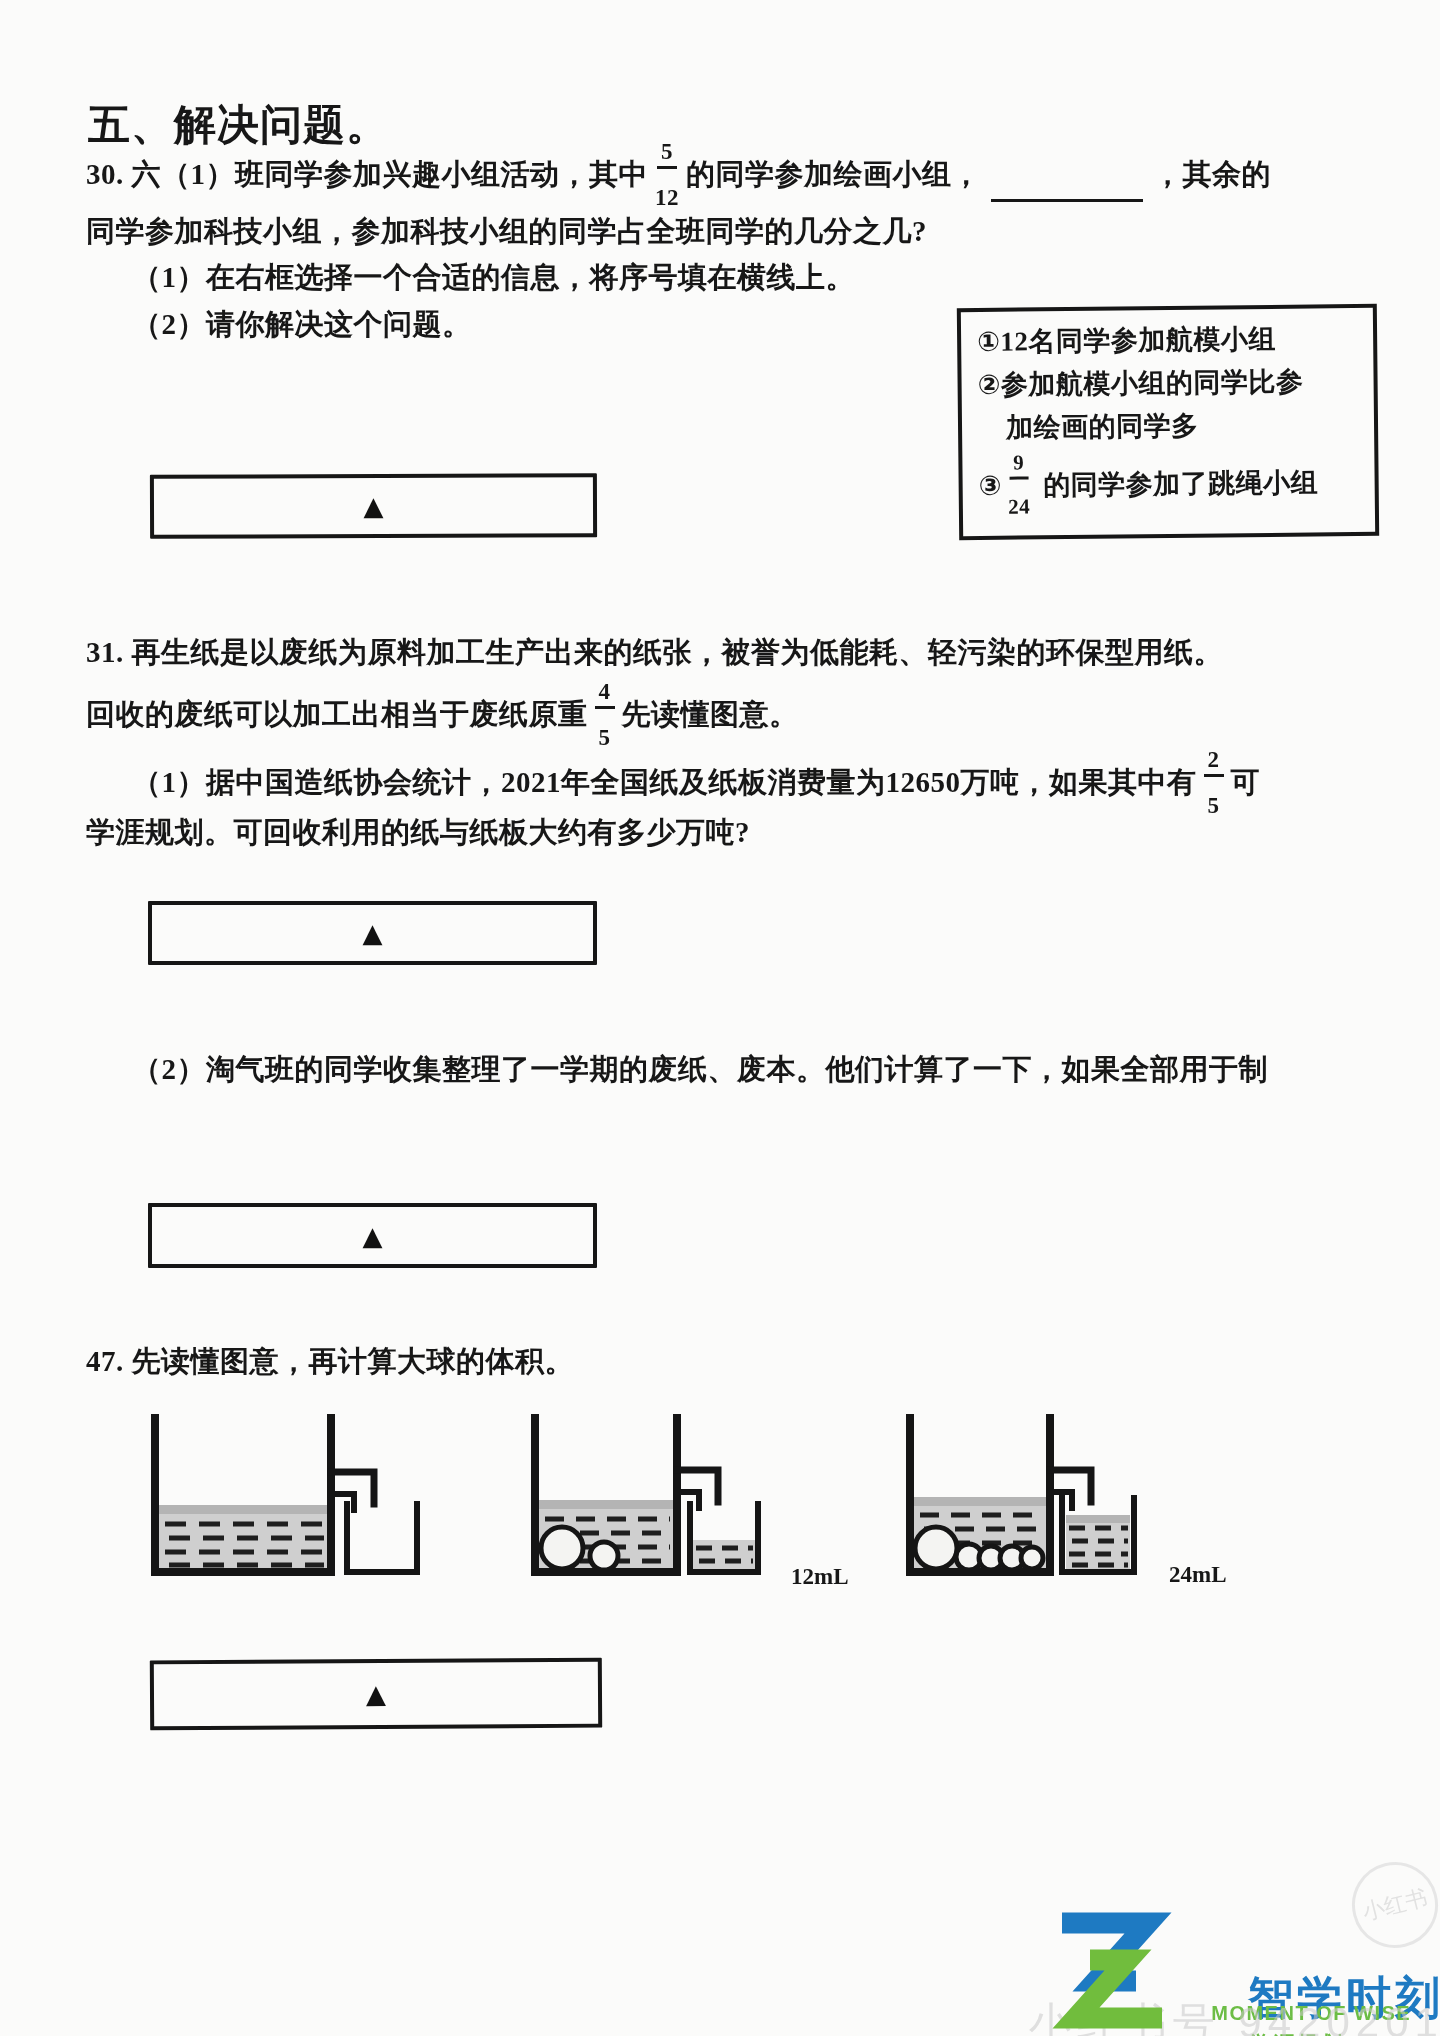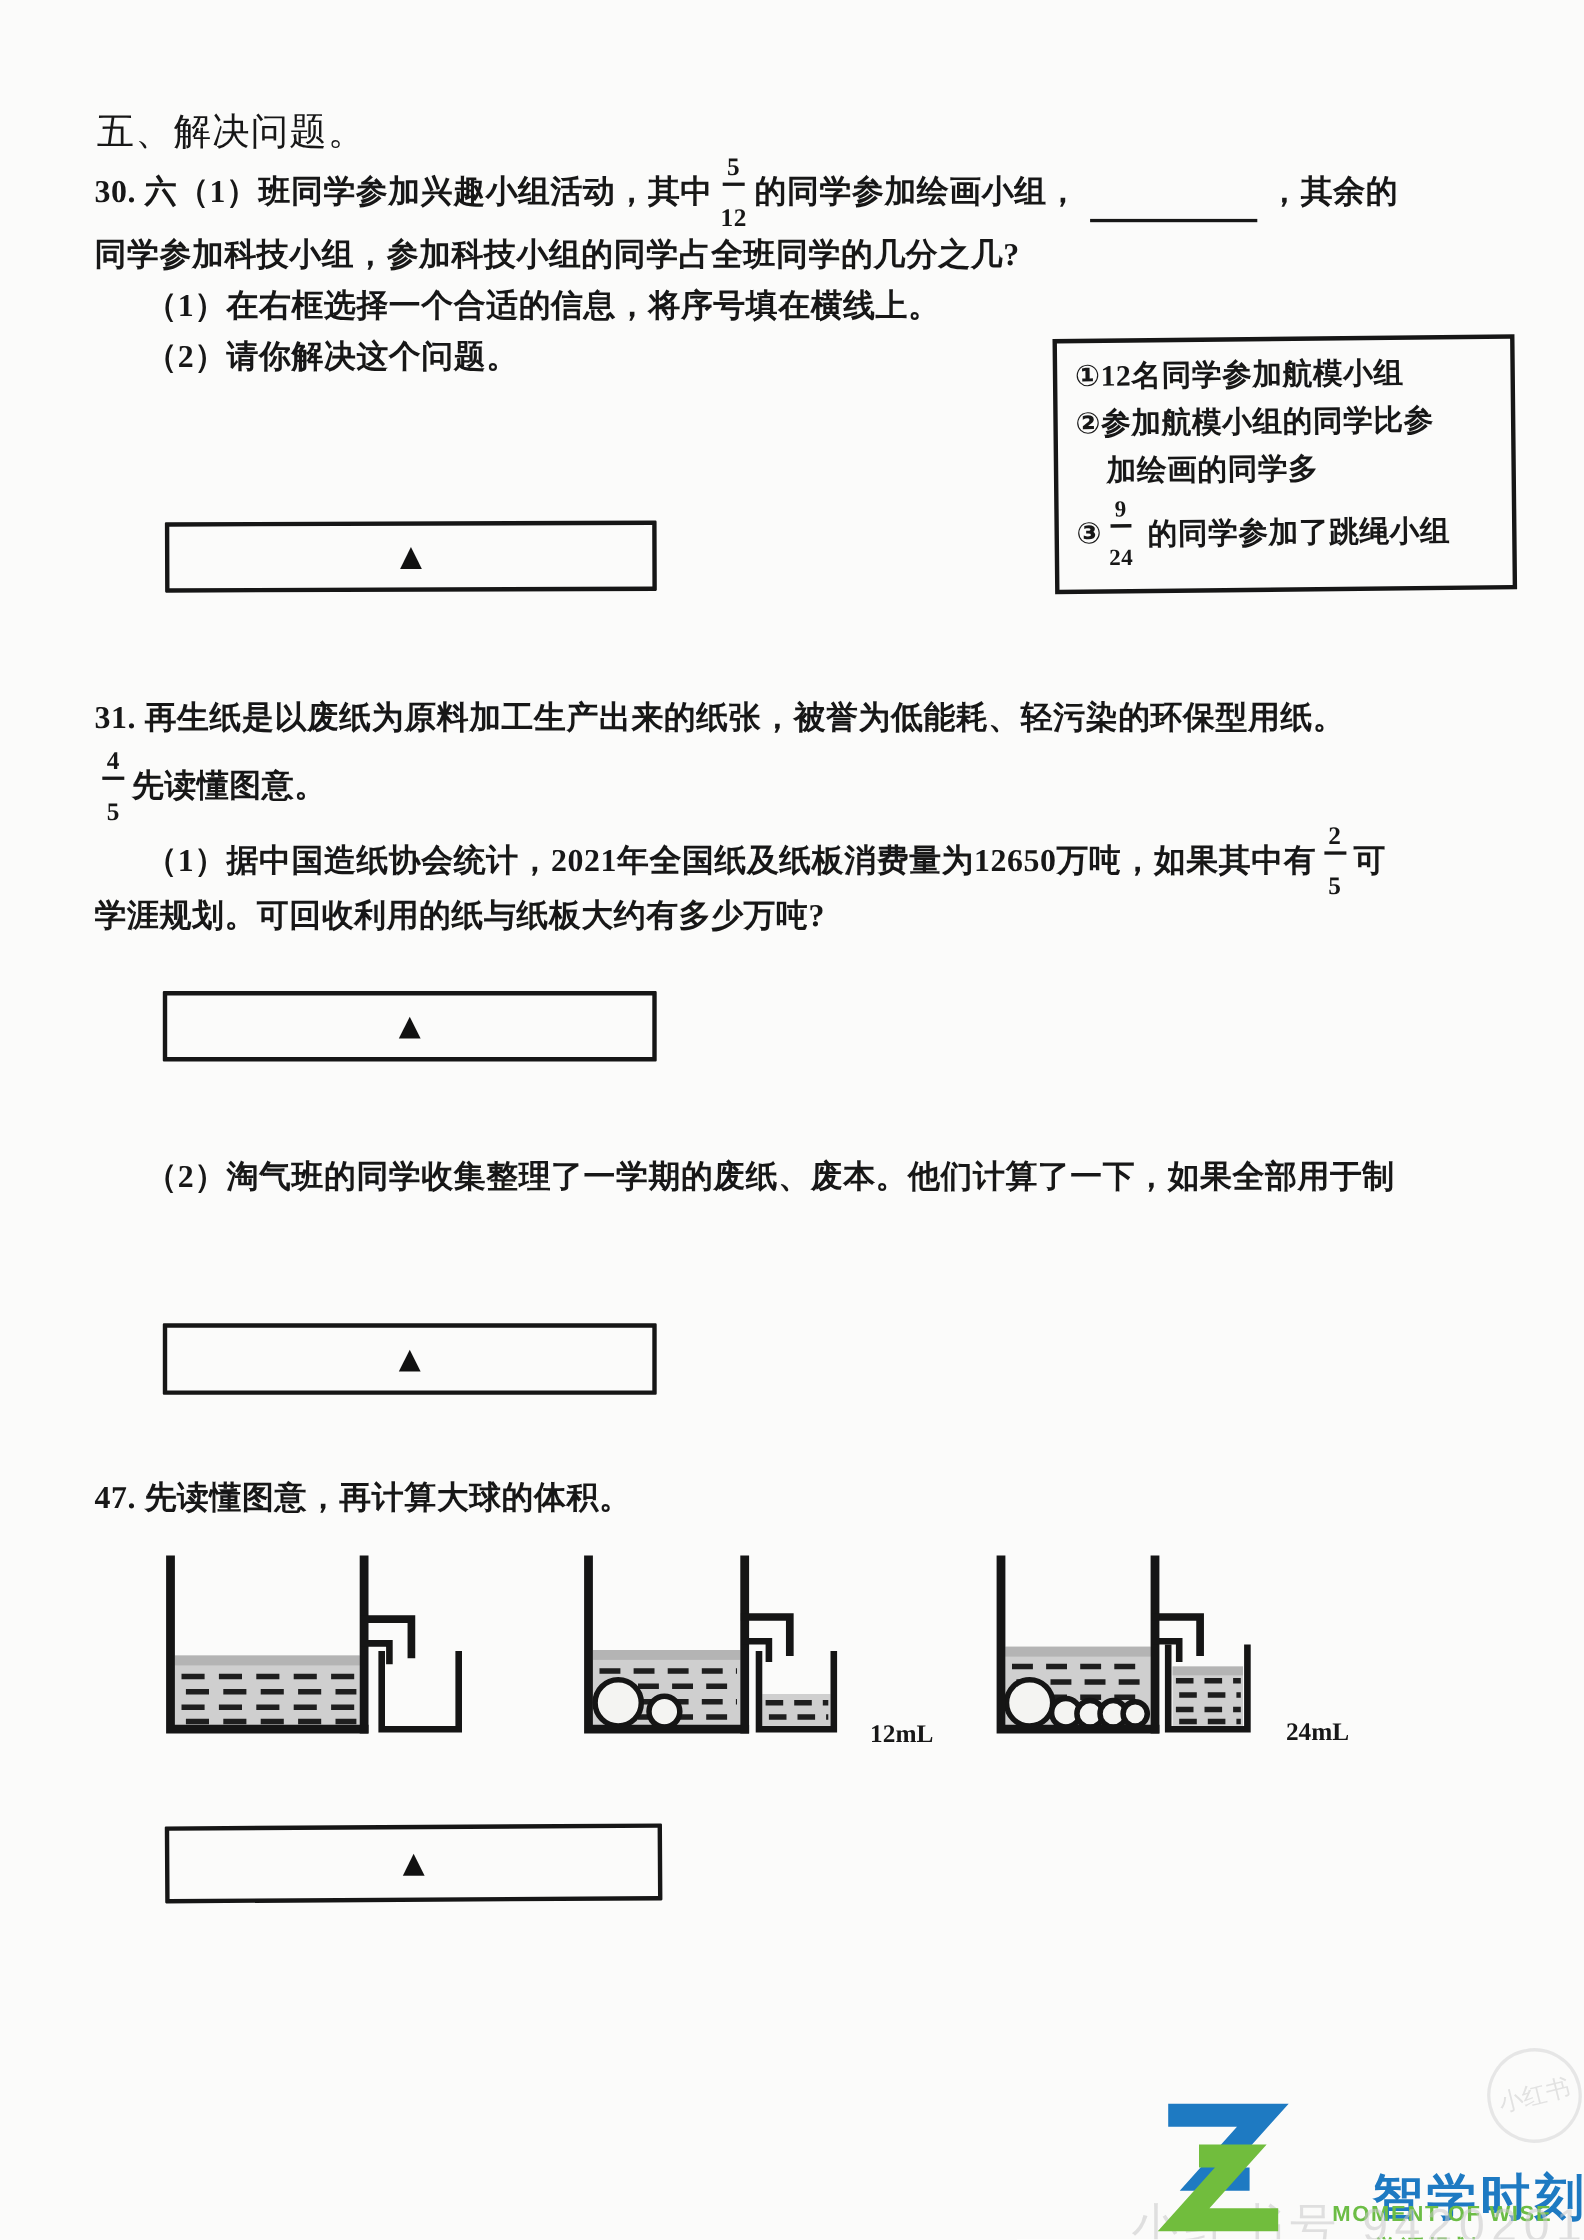--- a/index.html
+++ b/index.html
@@ -6,21 +6,21 @@
   html,body { background:#ffffff; }
   .page{
     position:relative; width:1440px; height:2036px; margin:0 auto;
     background:#fbfbfa; overflow:hidden; color:#171717;
     font-family:"Liberation Serif","DejaVu Sans",serif;
   }
   .line{
     position:absolute; display:flex; align-items:center;
     white-space:pre; font-size:29px; font-weight:600; letter-spacing:.5px;
   }
-  .hdr{ font-size:34px; font-weight:400; letter-spacing:1px; }
+  .hdr{ font-size:42px; font-weight:700; letter-spacing:1px; }
   .frac{
     display:inline-flex; flex-direction:column; align-items:center;
     line-height:1; font-size:23px; font-weight:700; margin:0 7px;
   }
   .frac .num{ border-bottom:3px solid #171717; padding:0 4px 3px; }
   .frac .den{ padding-top:17px; }
   .blank{
     display:inline-block; width:152px; height:30px; margin:0 10px 7px;
     border-bottom:3px solid #171717; align-self:flex-end;
   }
@@ -123,20 +123,21 @@
   </div>
 
   <div class="ansbox" style="left:150px;top:474px;width:447px;height:64px;transform:rotate(-.2deg)">
     <span class="tri">▲</span>
   </div>
 
   <div class="line" style="left:86px;top:633px">
     <span>31. 再生纸是以废纸为原料加工生产出来的纸张，被誉为低能耗、轻污染的环保型用纸。</span>
   </div>
   <div class="line" style="left:86px;top:680px">
+    <span>回收的废纸可以加工出相当于废纸原重</span>
     <span class="frac">
       <span class="num">4</span>
       <span class="den">5</span>
     </span>
     <span>先读懂图意。</span>
   </div>
   <div class="line" style="left:132px;top:748px">
     <span>（1）据中国造纸协会统计，2021年全国纸及纸板消费量为12650万吨，如果其中有</span>
     <span class="frac">
       <span class="num">2</span>

